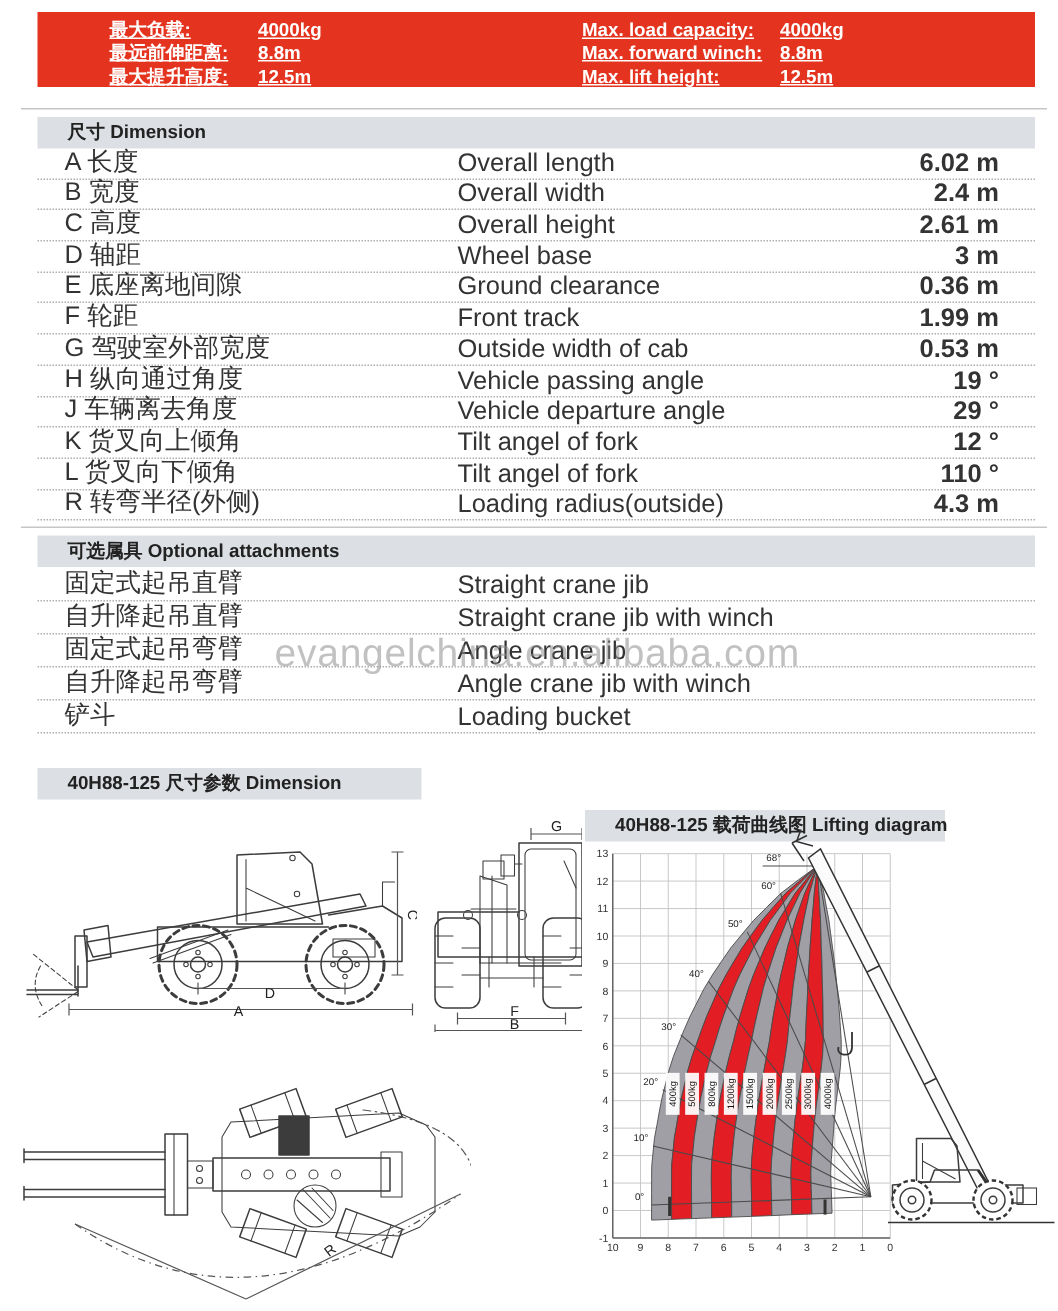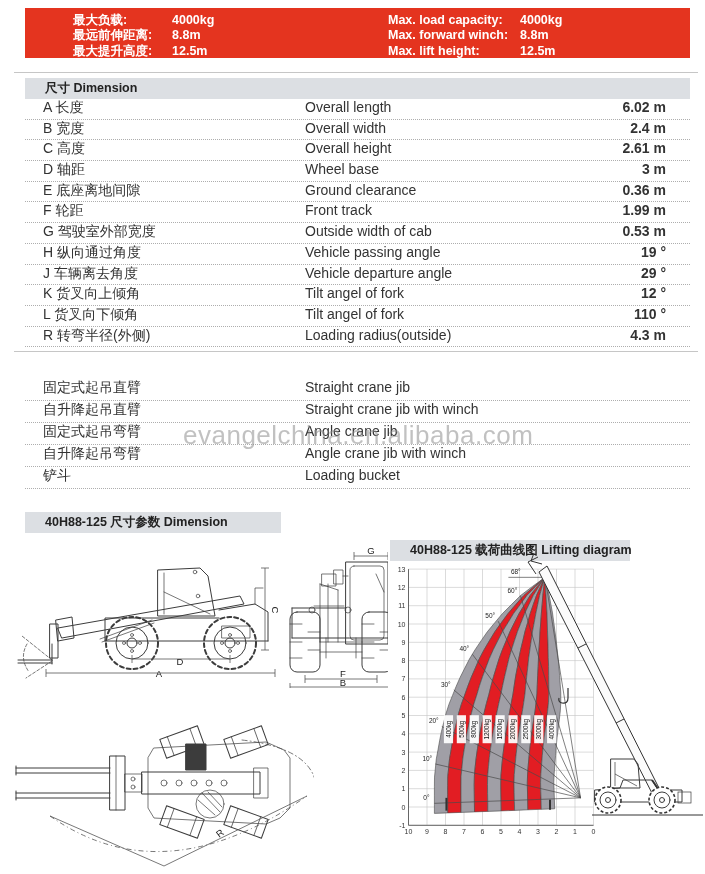--- a/index.html
+++ b/index.html
@@ -3,32 +3,32 @@
 <meta charset="utf-8">
 <style>
   html,body{margin:0;padding:0;background:#fff;}
   #page{position:relative;width:705px;height:874px;background:#fff;overflow:hidden;
         font-family:"Liberation Sans","DejaVu Sans",sans-serif;color:#333;}
   
   .banner{position:absolute;left:25px;top:8px;width:665px;height:50px;background:#e4341f;}
   .bcol{position:absolute;top:5px;color:#fff;}
   .bcol.l{left:48px;}
   .bcol.r{left:363px;}
-  .brow{display:flex;font-size:12.5px;line-height:15.3px;font-weight:700;white-space:nowrap;}
+  .brow{display:flex;font-size:12.5px;line-height:15.3px;font-weight:700;white-space:nowrap;text-decoration:underline;}
   .bcol.l .blabel{width:99px;}
   .bcol.r .blabel{width:132px;}
   
   .hr{position:absolute;left:14px;width:684px;height:0;border-top:1px solid #c6c6c6;}
   
   .secbar{position:absolute;background:#dcdfe3;height:21px;display:flex;align-items:center;
           padding-left:20px;box-sizing:border-box;font-weight:700;font-size:12.5px;color:#222;white-space:nowrap;}
   
   .table{position:absolute;left:25px;width:665px;}
-  .trow{display:flex;align-items:flex-start;height:19.7px;border-bottom:1px dotted #aeaeae;
-        font-size:14px;color:#333;}
+  .trow{display:flex;align-items:flex-end;height:19.7px;border-bottom:1px dotted #aeaeae;
+        font-size:17px;color:#333;}
   .trow .cn{width:272px;padding-left:18px;box-sizing:border-box;}
   .trow .en{flex:1;margin-left:8px;}
   .trow .val{width:80px;text-align:right;margin-right:24px;font-weight:bold;}
   
   .watermark{position:absolute;left:183px;top:420px;font-size:26px;color:#8f8f8f;opacity:.55;
              letter-spacing:.5px;white-space:nowrap;}
   
   svg{position:absolute;}
   .ln{stroke:#3c3c3c;fill:none;stroke-width:1;stroke-linecap:round;stroke-linejoin:round;}
   .lnt{stroke:#3c3c3c;fill:none;stroke-width:.7;}
@@ -162,20 +162,23 @@
 
       <div class="trow">
         <span class="cn">R 转弯半径(外侧)</span>
         <span class="en">Loading radius(outside)</span>
         <span class="val">4.3 m</span>
       </div>
     </div>
 
   <div class="hr" style="top:351px"></div>
 
+  <div class="secbar" style="left:25px;top:357px;width:665px">
+    <span>可选属具 Optional attachments</span>
+  </div>
   <div class="table" style="top:379px">
 
       <div class="trow" style="height:21px">
         <span class="cn">固定式起吊直臂</span>
         <span class="en">Straight crane jib</span>
       </div>
 
       <div class="trow" style="height:21px">
         <span class="cn">自升降起吊直臂</span>
         <span class="en">Straight crane jib with winch</span>

